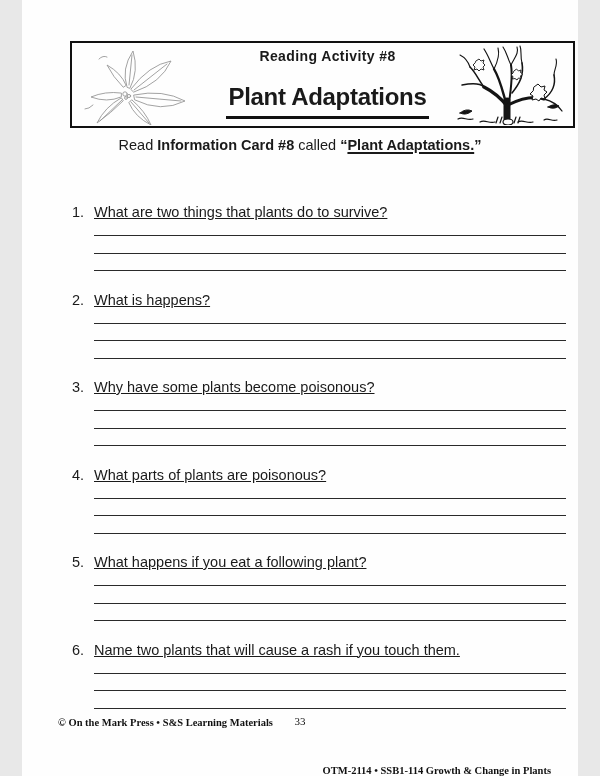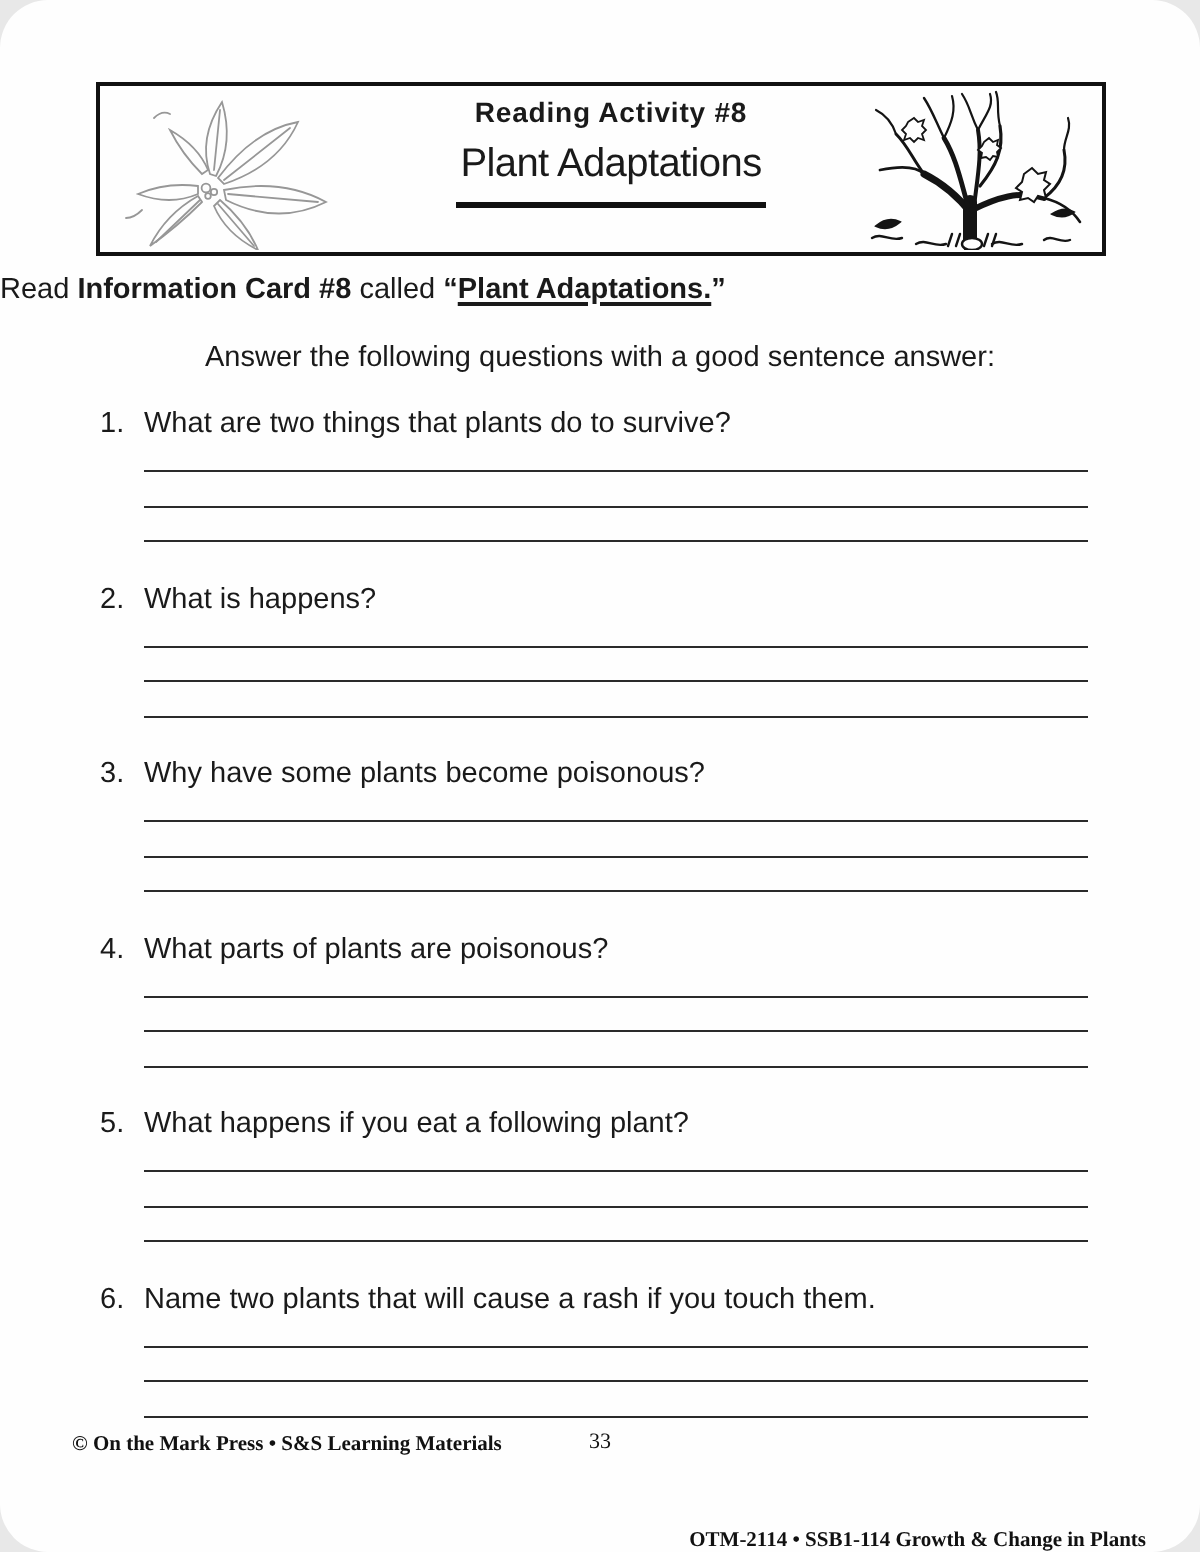--- a/index.html
+++ b/index.html
@@ -1,44 +1,43 @@
 <!DOCTYPE html>
 <html><head>
 <meta charset="utf-8">
 <style>
   html,body{margin:0;padding:0;background:#e8e8e8;}
   .page{
-    position:relative;width:600px;height:776px;background:#fefefe;
+    position:relative;width:556px;height:776px;background:#fefefe;
     font-family:"Liberation Sans",sans-serif;color:#1a1a1a;overflow:hidden;
     margin:0 auto;
-    border-radius:24px;
   }
   
   .header-box{
     position:absolute;left:48px;top:41px;width:501px;height:83px;
     border:2px solid #111;background:#fefefe;
   }
   .header-center{position:absolute;left:125px;right:115px;top:5px;text-align:center;}
   .activity-label{font-size:14px;font-weight:bold;letter-spacing:.4px;line-height:16px;}
   .main-title{
-    display:inline-block;margin-top:3px;font-size:20px;font-weight:normal;
+    display:inline-block;margin-top:18px;font-size:24px;font-weight:bold;
     line-height:30px;border-bottom:3px solid #111;padding:0 2px 4px 2px;letter-spacing:-.3px;
   }
   .leaves-svg{position:absolute;left:5px;top:2px;}
   .tree-svg{position:absolute;right:3px;top:2px;}
   
-  .read-line{position:absolute;top:137px;left:0;width:100%;margin:0;font-size:14.5px;line-height:17px;}
+  .read-line{position:absolute;top:137px;left:0;width:100%;margin:0;text-align:center;font-size:14.5px;line-height:17px;}
   .read-line b .utitle{text-decoration:underline;text-decoration-thickness:1.6px;text-underline-offset:2px;}
   .answer-instr{position:absolute;top:171px;left:0;width:100%;margin:0;text-align:center;font-size:14.5px;line-height:17px;}
   
   .questions{position:absolute;top:202px;left:50px;width:494px;}
   .question{margin-bottom:18.5px;}
   .q-row{display:flex;font-size:14.5px;line-height:20px;}
   .q-num{flex:none;width:22px;}
-  .q-text{flex:1;}
+  .q-text{flex:1;text-decoration:underline;}
   .answer-lines{margin-left:22px;}
   .answer-line{box-sizing:border-box;height:17.5px;border-bottom:1.7px solid #2a2a2a;}
   .answer-line:first-child{height:14px;}
   
   .footer{position:absolute;top:715px;left:0;width:100%;height:16px;
     font-family:"Liberation Serif",serif;font-weight:bold;font-size:10.5px;color:#111;}
   .footer-left{position:absolute;left:36px;top:2px;}
   .footer-right{position:absolute;right:27px;top:2px;margin-top:48px;}
   .page-number{position:absolute;left:0;right:0;top:0;text-align:center;font-weight:normal;font-size:11px;}
 </style>
@@ -100,21 +99,20 @@
       <path d="M94 75 c4 -3 8 2 13 0" stroke-width="1.2"></path>
       <path d="M46 78 l2 -6 M50 78 l2 -6 M64 78 l2 -6 M68 78 l2 -6" stroke-width="1.2"></path>
       <path d="M10 68 q6 -5 12 -2 q-6 5 -12 2 z" stroke-width="1" fill="#141414"></path>
       <path d="M98 62 q6 -4 11 -1 q-5 4 -11 1 z" stroke-width="1" fill="#141414"></path>
       <ellipse cx="58" cy="77" rx="5" ry="3" stroke-width="1.2" fill="#fefefe"></ellipse>
     </svg>
   </div>
 
   <p class="read-line"><span>Read </span><b>Information Card #8</b><span> called </span><b><span>“</span><span class="utitle">Plant Adaptations.</span><span>”</span></b></p>
 
-  <p class="answer-instr">Answer the following questions with a good sentence answer:</p>
 
   <div class="questions" id="questions">
     <div class="question">
       <div class="q-row">
         <span class="q-num">1.</span>
         <span class="q-text">What are two things that plants do to survive?</span>
       </div>
       <div class="answer-lines">
           <div class="answer-line"></div>
           <div class="answer-line"></div>

